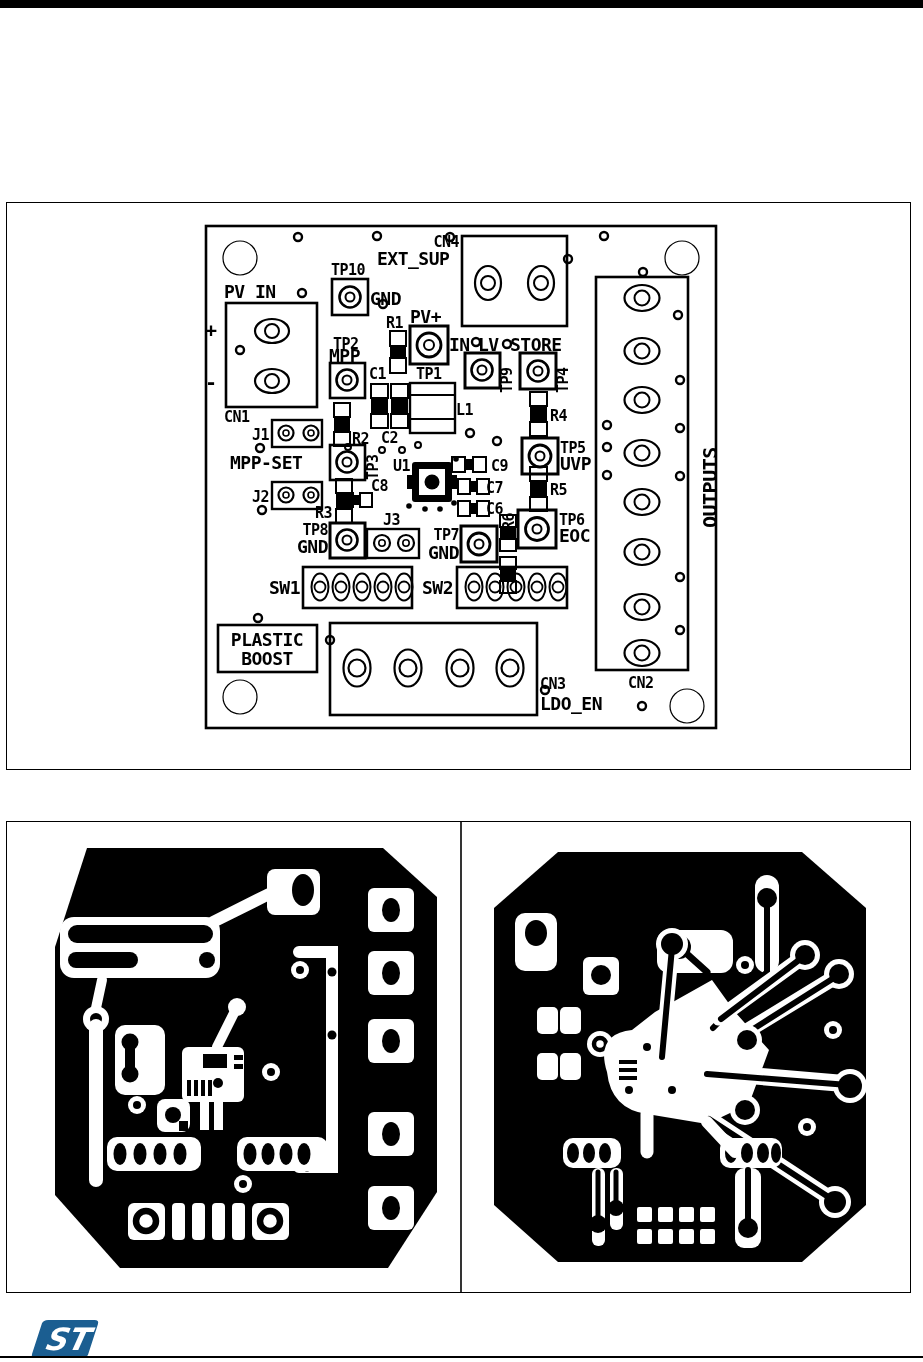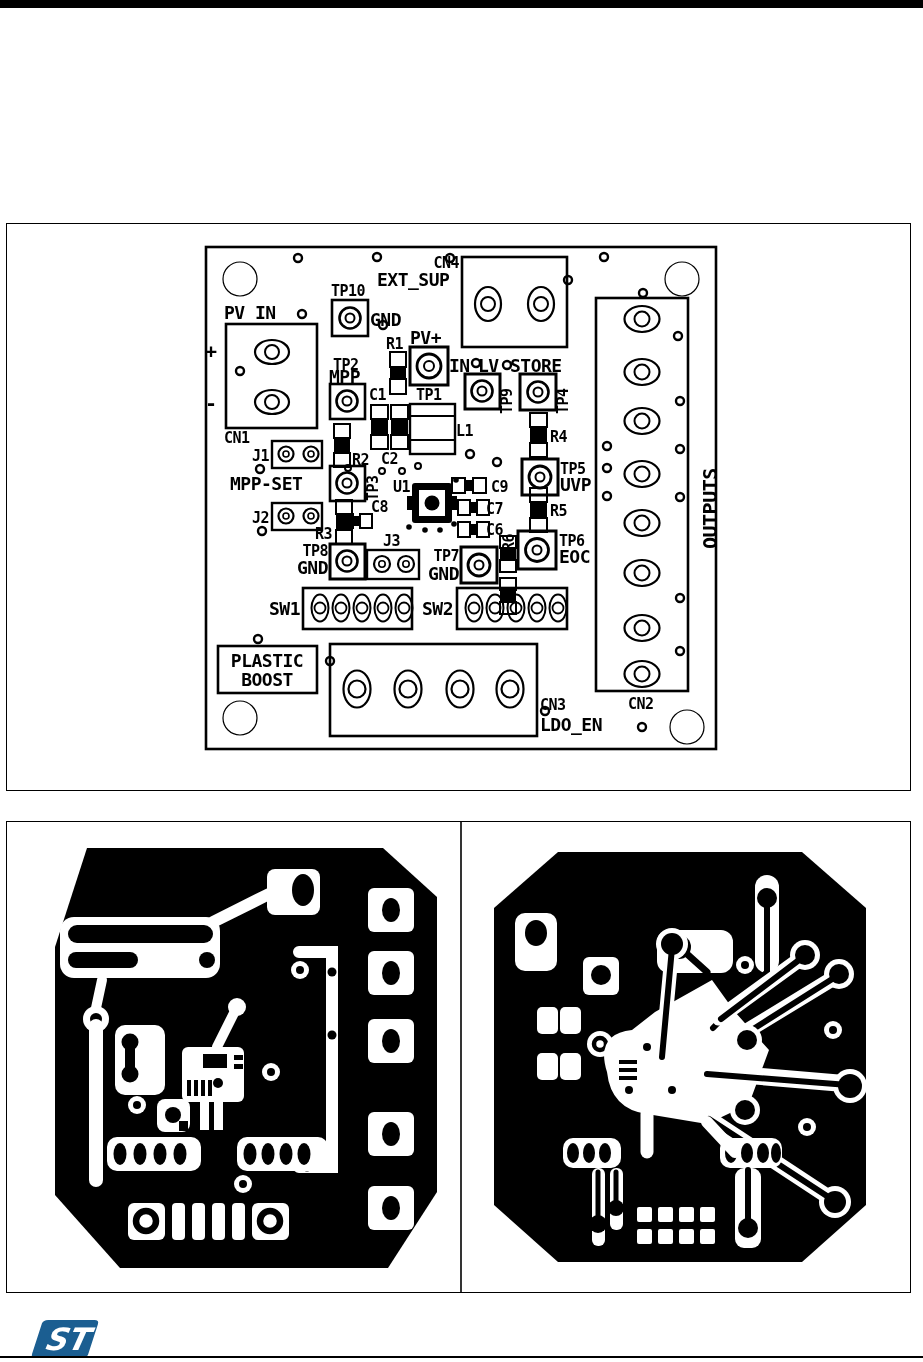--- a/index.html
+++ b/index.html
@@ -1,21 +1,21 @@
 <!DOCTYPE html>
 <html><head>
 <meta charset="utf-8">
 <style>
   html,body{margin:0;padding:0;background:#fff;}
   .page{position:relative;width:923px;height:1362px;background:#fff;overflow:hidden;
         font-family:"DejaVu Sans Mono", monospace;}
   .top-rule{position:absolute;left:0;top:0;width:923px;height:8px;background:#000;}
   .bottom-rule{position:absolute;left:0;top:1356px;width:923px;height:2px;background:#000;}
   .figbox{position:absolute;border:1.6px solid #000;background:#fff;}
-  .fig1{left:6px;top:223px;width:903px;height:566px;}
+  .fig1{left:6px;top:202px;width:903px;height:566px;}
   .fig2{left:6px;top:821px;width:903px;height:470px;}
   svg{position:absolute;left:0;top:0;}
   
   .n{fill:none;stroke:#000;}
   .f{fill:#000;}
   .w{fill:#fff;}
   .wl{stroke:#fff;fill:none;stroke-linecap:round;}
   .bl{stroke:#000;fill:none;stroke-linecap:round;}
   text.pcb{font-family:"DejaVu Sans Mono", monospace;font-weight:700;fill:#000;letter-spacing:-0.5px;}
   .t14{font-size:15px;}

